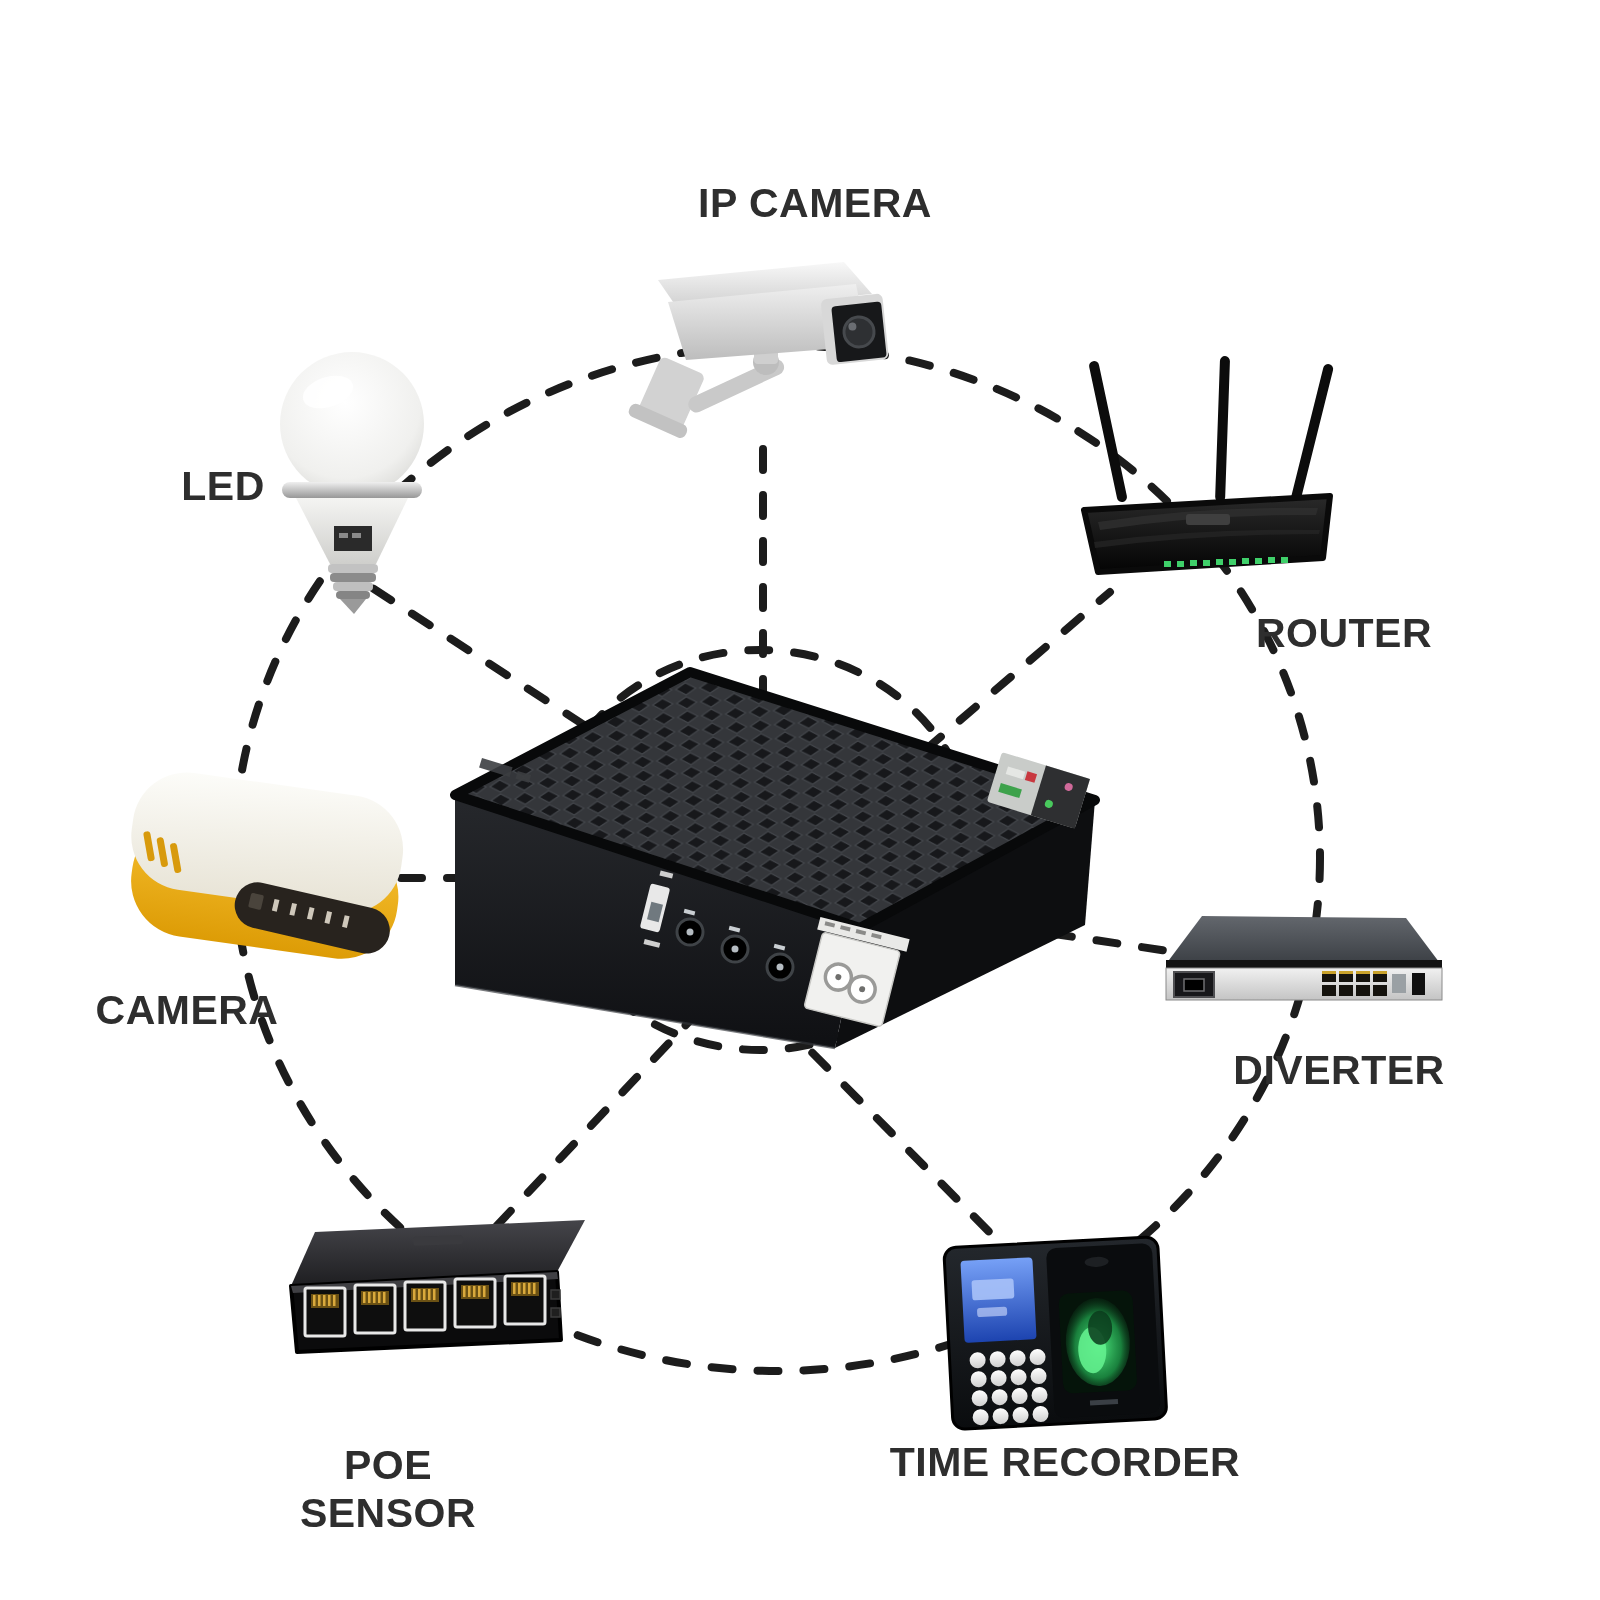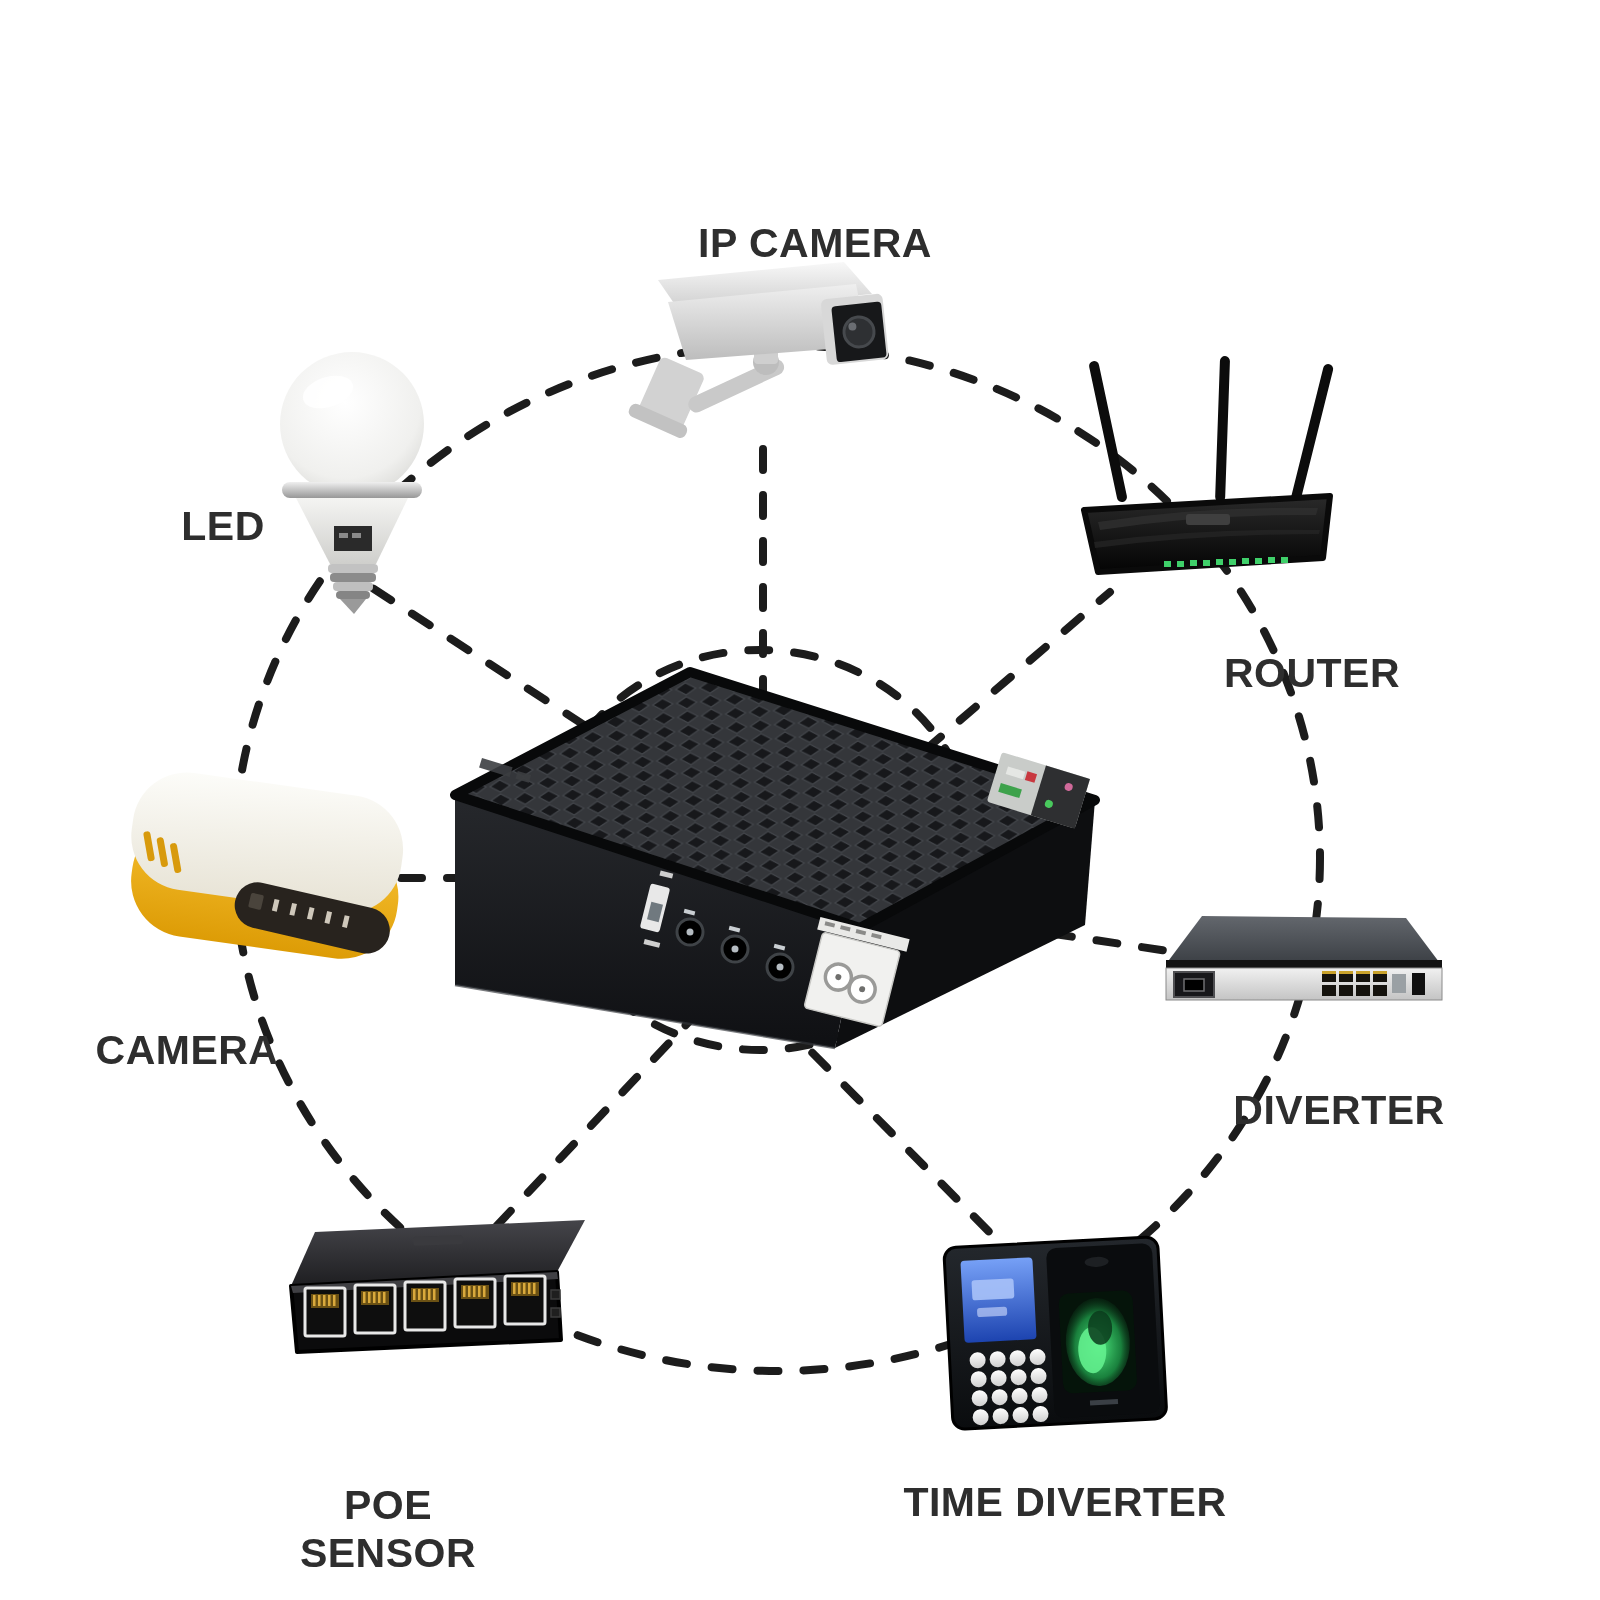--- a/index.html
+++ b/index.html
@@ -4,21 +4,21 @@
 <style>
   html,body{margin:0;padding:0;background:#ffffff;}
   .stage{
     position:relative;width:1600px;height:1600px;background:#ffffff;overflow:hidden;
     font-family:"Liberation Sans",sans-serif;
   }
   .stage svg.art{position:absolute;left:0;top:0;}
   .lbl{
     position:absolute;transform:translate(-50%,-50%);
     font-weight:bold;font-size:41px;line-height:48px;color:#2e2e2e;
-    white-space:nowrap;text-align:center;letter-spacing:0.5px;margin-top:40px;
+    white-space:nowrap;text-align:center;letter-spacing:0.5px;
   }
 </style>
 </head>
 <body>
 
 <div class="stage">
 
   <svg class="art" width="1600" height="1600" viewBox="0 0 1600 1600">
     <defs>
       <radialGradient id="gBulb" cx="45%" cy="35%" r="75%">
@@ -341,23 +341,23 @@
           <circle cx="838" cy="980" r="13" fill="#ffffff" stroke="#9a9a98" stroke-width="3.5"></circle>
           <circle cx="864" cy="986" r="13" fill="#ffffff" stroke="#9a9a98" stroke-width="3.5"></circle>
           <circle cx="838" cy="980" r="3" fill="#6f6f6d"></circle>
           <circle cx="864" cy="986" r="3" fill="#6f6f6d"></circle>
         </g>
       </g>
     </g>
   </svg>
 
   <div class="lbl" style="left:815px;top:203px">IP CAMERA</div>
-  <div class="lbl" style="left:1312px;top:633px">ROUTER</div>
+  <div class="lbl" style="left:1344px;top:633px">ROUTER</div>
   <div class="lbl" style="left:1339px;top:1070px">DIVERTER</div>
-  <div class="lbl" style="left:1065px;top:1462px">TIME DIVERTER</div>
+  <div class="lbl" style="left:1065px;top:1462px">TIME RECORDER</div>
   <div class="lbl" style="left:388px;top:1489px">
     <div>POE</div>
     <div>SENSOR</div>
   </div>
   <div class="lbl" style="left:187px;top:1010px">CAMERA</div>
   <div class="lbl" style="left:223px;top:486px">LED</div>
 
 </div>
 
 </body></html>

